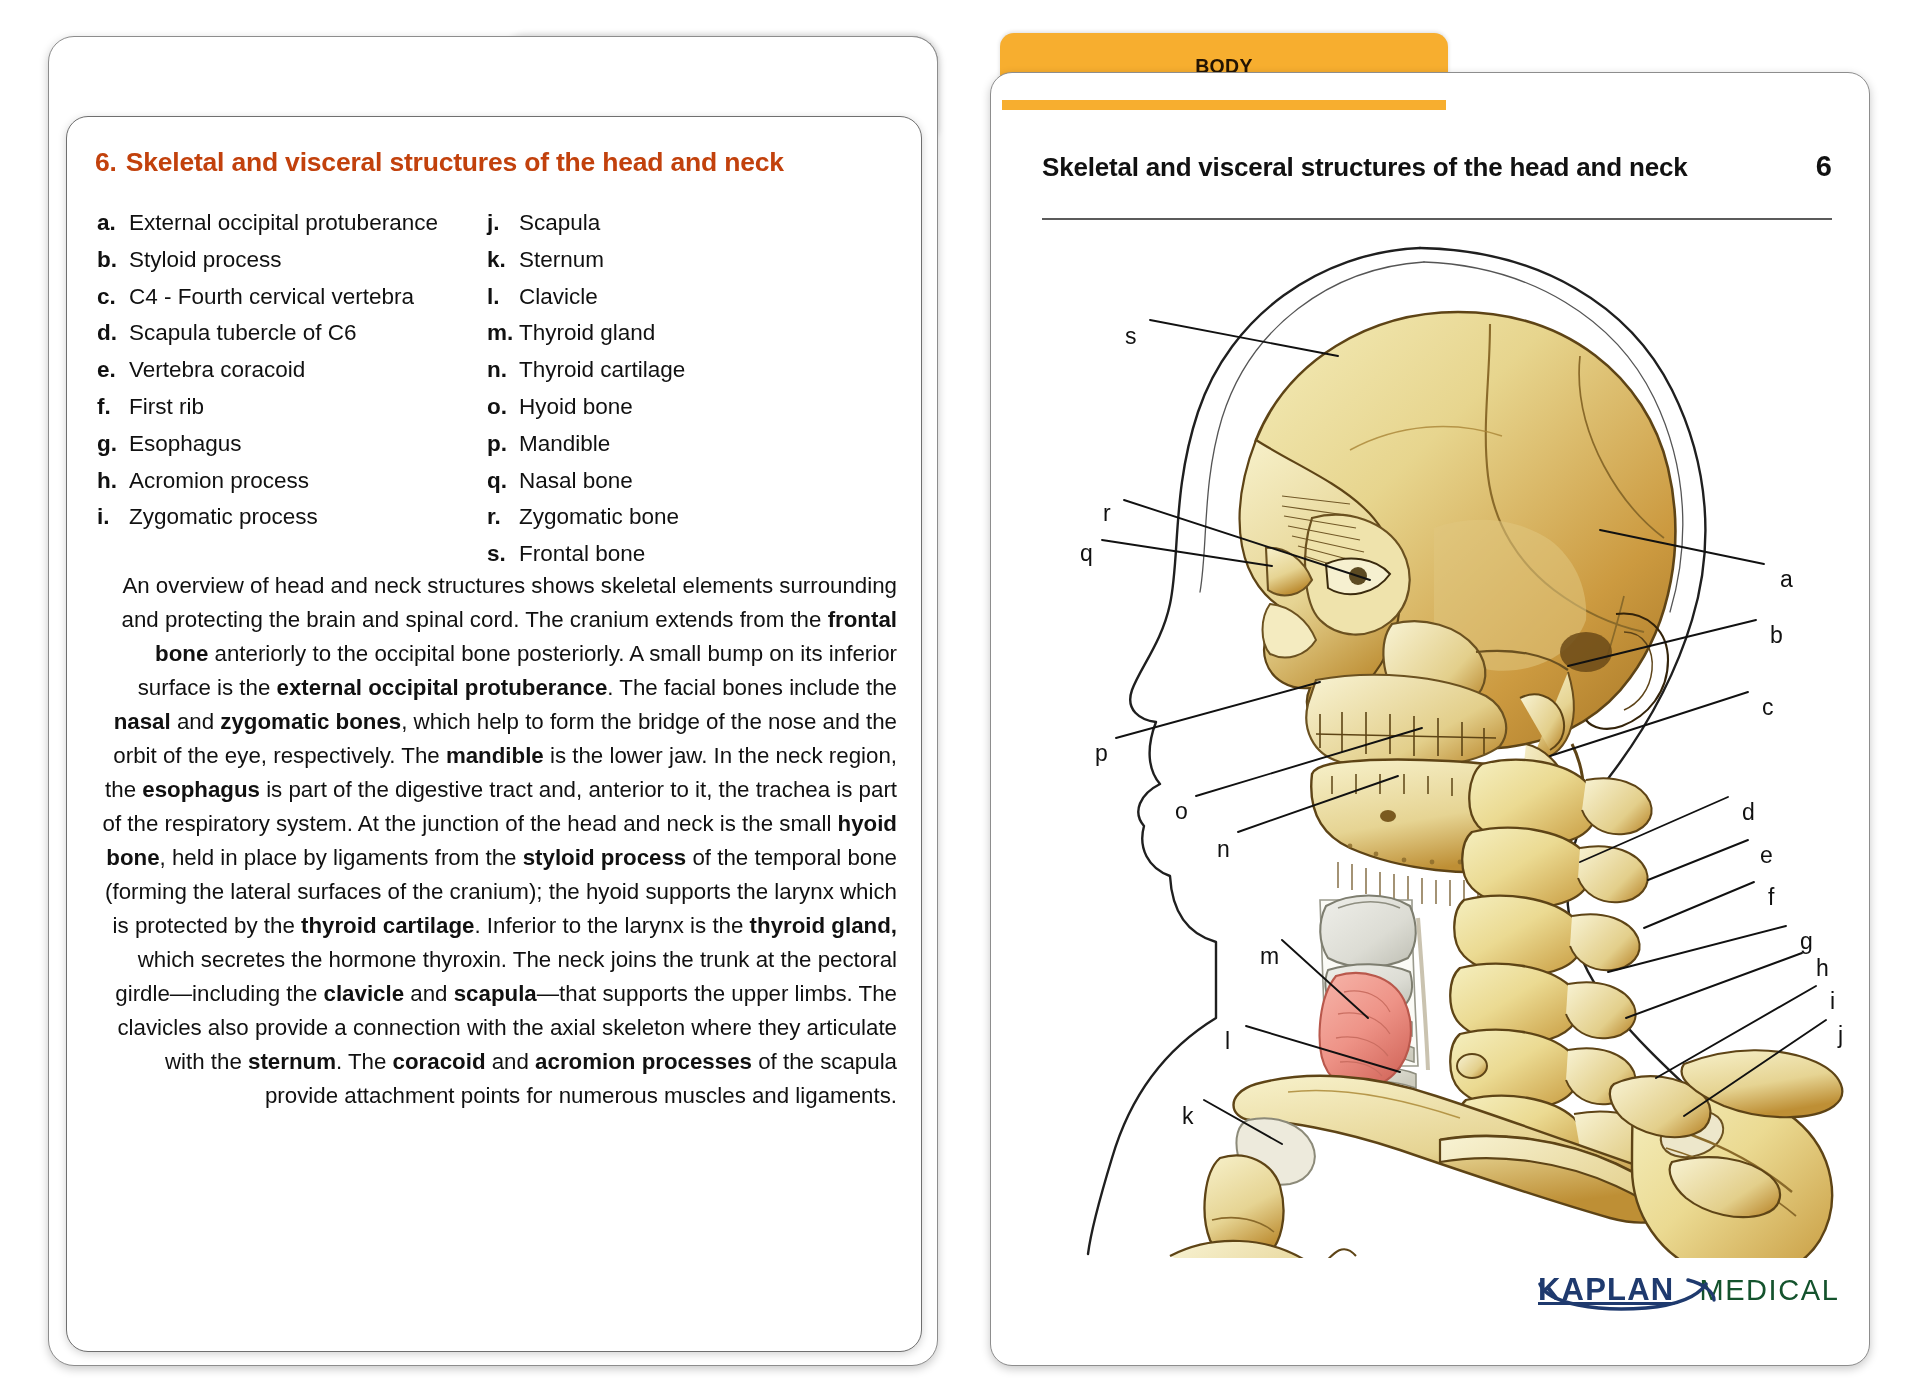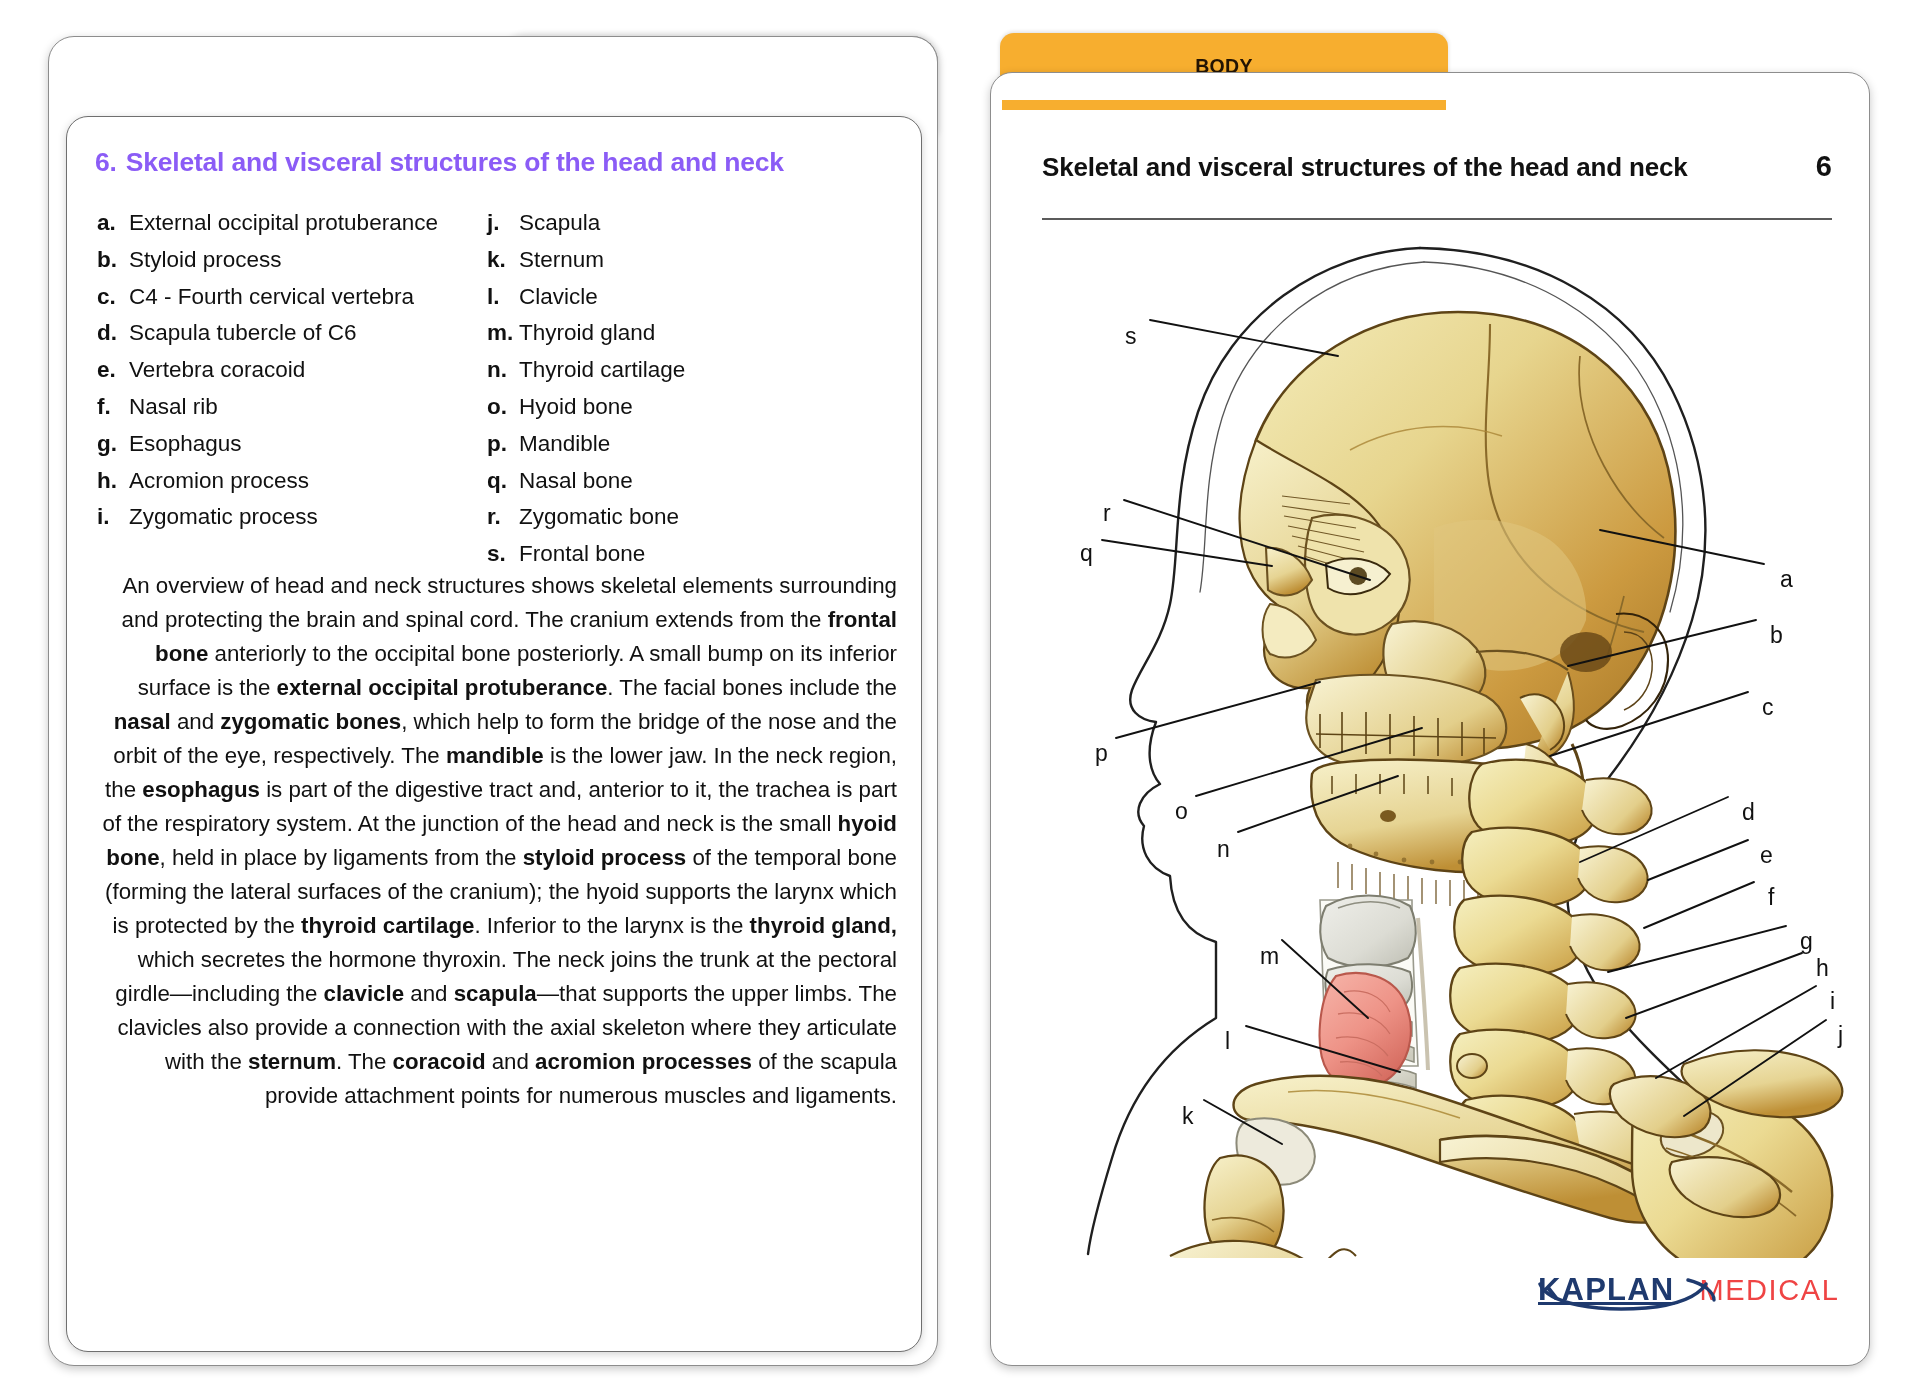--- a/index.html
+++ b/index.html
@@ -48,21 +48,21 @@
     border:1.6px solid #6f6f6f;
     border-radius:22px;
     box-sizing:border-box;
     box-shadow:0 2px 8px rgba(0,0,0,.18);
     overflow:hidden;
   }
 
   .l-title{
     position:absolute;
     left:28px; top:30px; width:800px;
-    font-size:26.5px; font-weight:bold; color:#8b5cf6;
+    font-size:26.5px; font-weight:bold; color:#c2410c;
     letter-spacing:-.2px;
   }
   .l-title .num{margin-right:9px;}
 
   .list-wrap{
     position:absolute;
     left:30px; top:88px; width:800px;
   }
   .list-col{
     position:absolute; top:0;
@@ -187,21 +187,21 @@
           <div class="li">
             <span class="lt">d.</span>
             <span class="ltxt">Scapula tubercle of C6</span>
           </div>
           <div class="li">
             <span class="lt">e.</span>
             <span class="ltxt">Vertebra coracoid</span>
           </div>
           <div class="li">
             <span class="lt">f.</span>
-            <span class="ltxt">Nasal rib</span>
+            <span class="ltxt">First rib</span>
           </div>
           <div class="li">
             <span class="lt">g.</span>
             <span class="ltxt">Esophagus</span>
           </div>
           <div class="li">
             <span class="lt">h.</span>
             <span class="ltxt">Acromion process</span>
           </div>
           <div class="li">
@@ -613,16 +613,16 @@
       <span class="lbl" style="left: 810px; top: 760px;">i</span>
       <span class="lbl" style="left: 818px; top: 794px;">j</span>
     </div>
 
   <div id="kaplan-logo">
     <svg id="kap-swoosh" viewBox="0 0 185 36" aria-hidden="true">
       <path d="M2 6 C10 26 60 34 108 30 C140 27 160 18 168 6" fill="none" stroke="#1F3A6E" stroke-width="3.4" stroke-linecap="round"></path>
       <path d="M150 2 C166 6 176 14 176 22" fill="none" stroke="#1F3A6E" stroke-width="3.4" stroke-linecap="round"></path>
     </svg>
     <span class="kap-word" style="color: rgb(31, 58, 110); text-decoration: underline;">KAPLAN</span>
-    <span class="kap-med" style="color: #ef4444;">MEDICAL</span>
+    <span class="kap-med" style="color: #14532d;">MEDICAL</span>
   </div>
 
 </div>
 
 </body></html>

